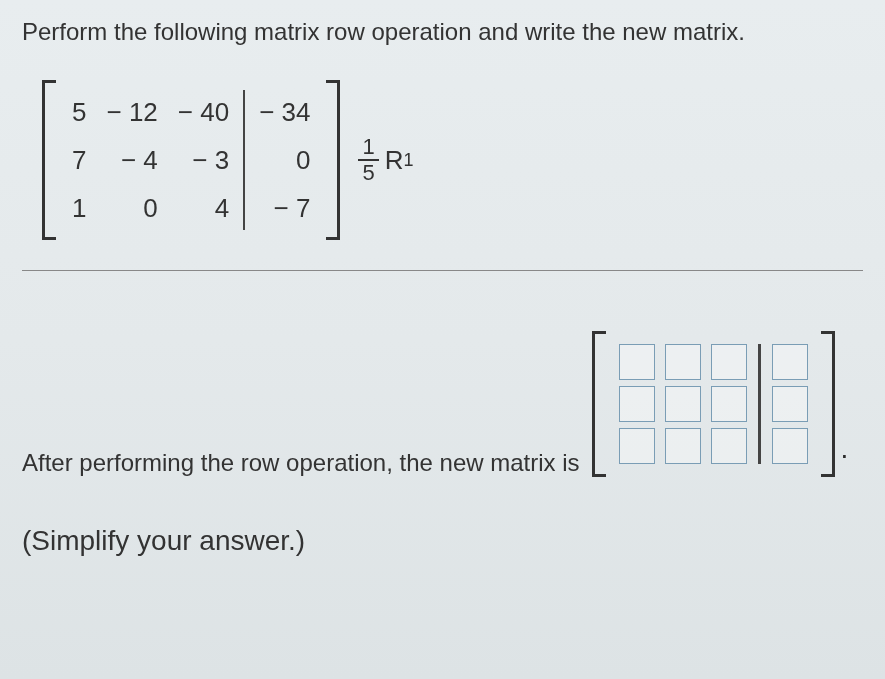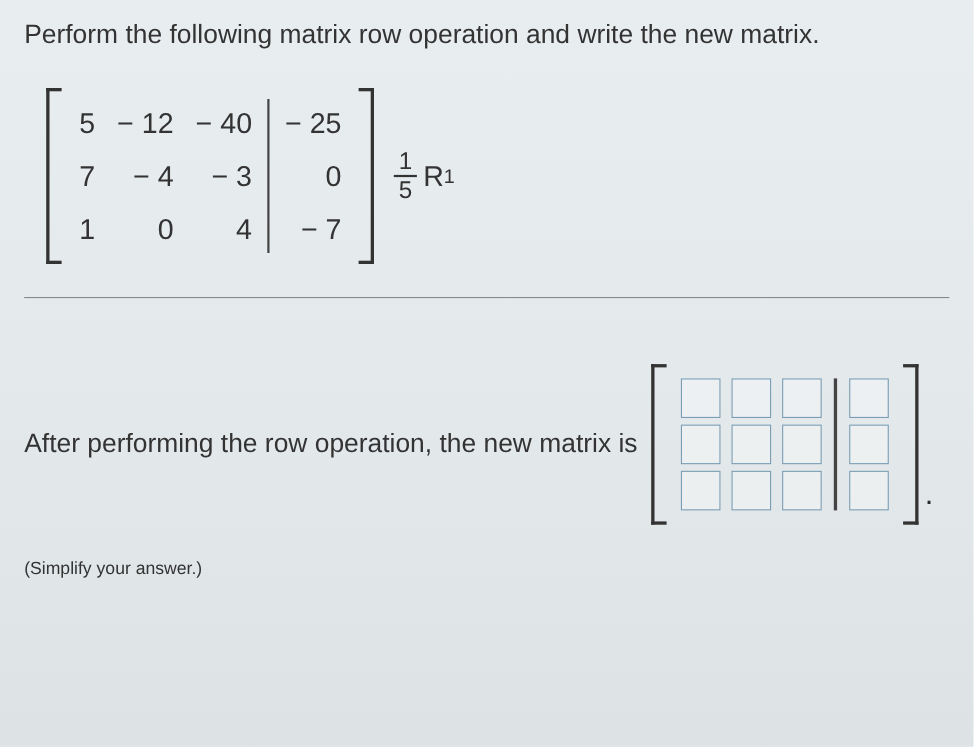--- a/index.html
+++ b/index.html
@@ -129,27 +129,27 @@
       background: #444;
       margin: 3px 6px;
     }
     .period {
       font-size: 28px;
       align-self: flex-end;
       margin-left: 6px;
       margin-bottom: 12px;
     }
     .simplify {
-      font-size: 16px;
-      color: #333;
-      margin-top: 32px;
+      font-size: 28px;
+      color: #333;
+      margin-top: 48px;
     }
     .answer-row-top {
       display: flex;
-      align-items: center;
+      align-items: flex-end;
     }
   </style>
 </head>
 <body>
 
 <div class="question-text">Perform the following matrix row operation and write the new matrix.</div>
 
 <div class="matrix-area">
   <div class="matrix">
     <div class="bracket-left"></div>
@@ -167,21 +167,21 @@
         </div>
         <div class="mcol">
           <div class="mcell">− 40</div>
           <div class="mcell">− 3</div>
           <div class="mcell">4</div>
         </div>
       </div>
       <div class="aug-divider"></div>
       <div class="matrix-cols">
         <div class="mcol">
-          <div class="mcell">− 25</div>
+          <div class="mcell">− 34</div>
           <div class="mcell">0</div>
           <div class="mcell">− 7</div>
         </div>
       </div>
     </div>
     <div class="bracket-right"></div>
   </div>
 
   <div class="operation">
     <span class="fraction">

